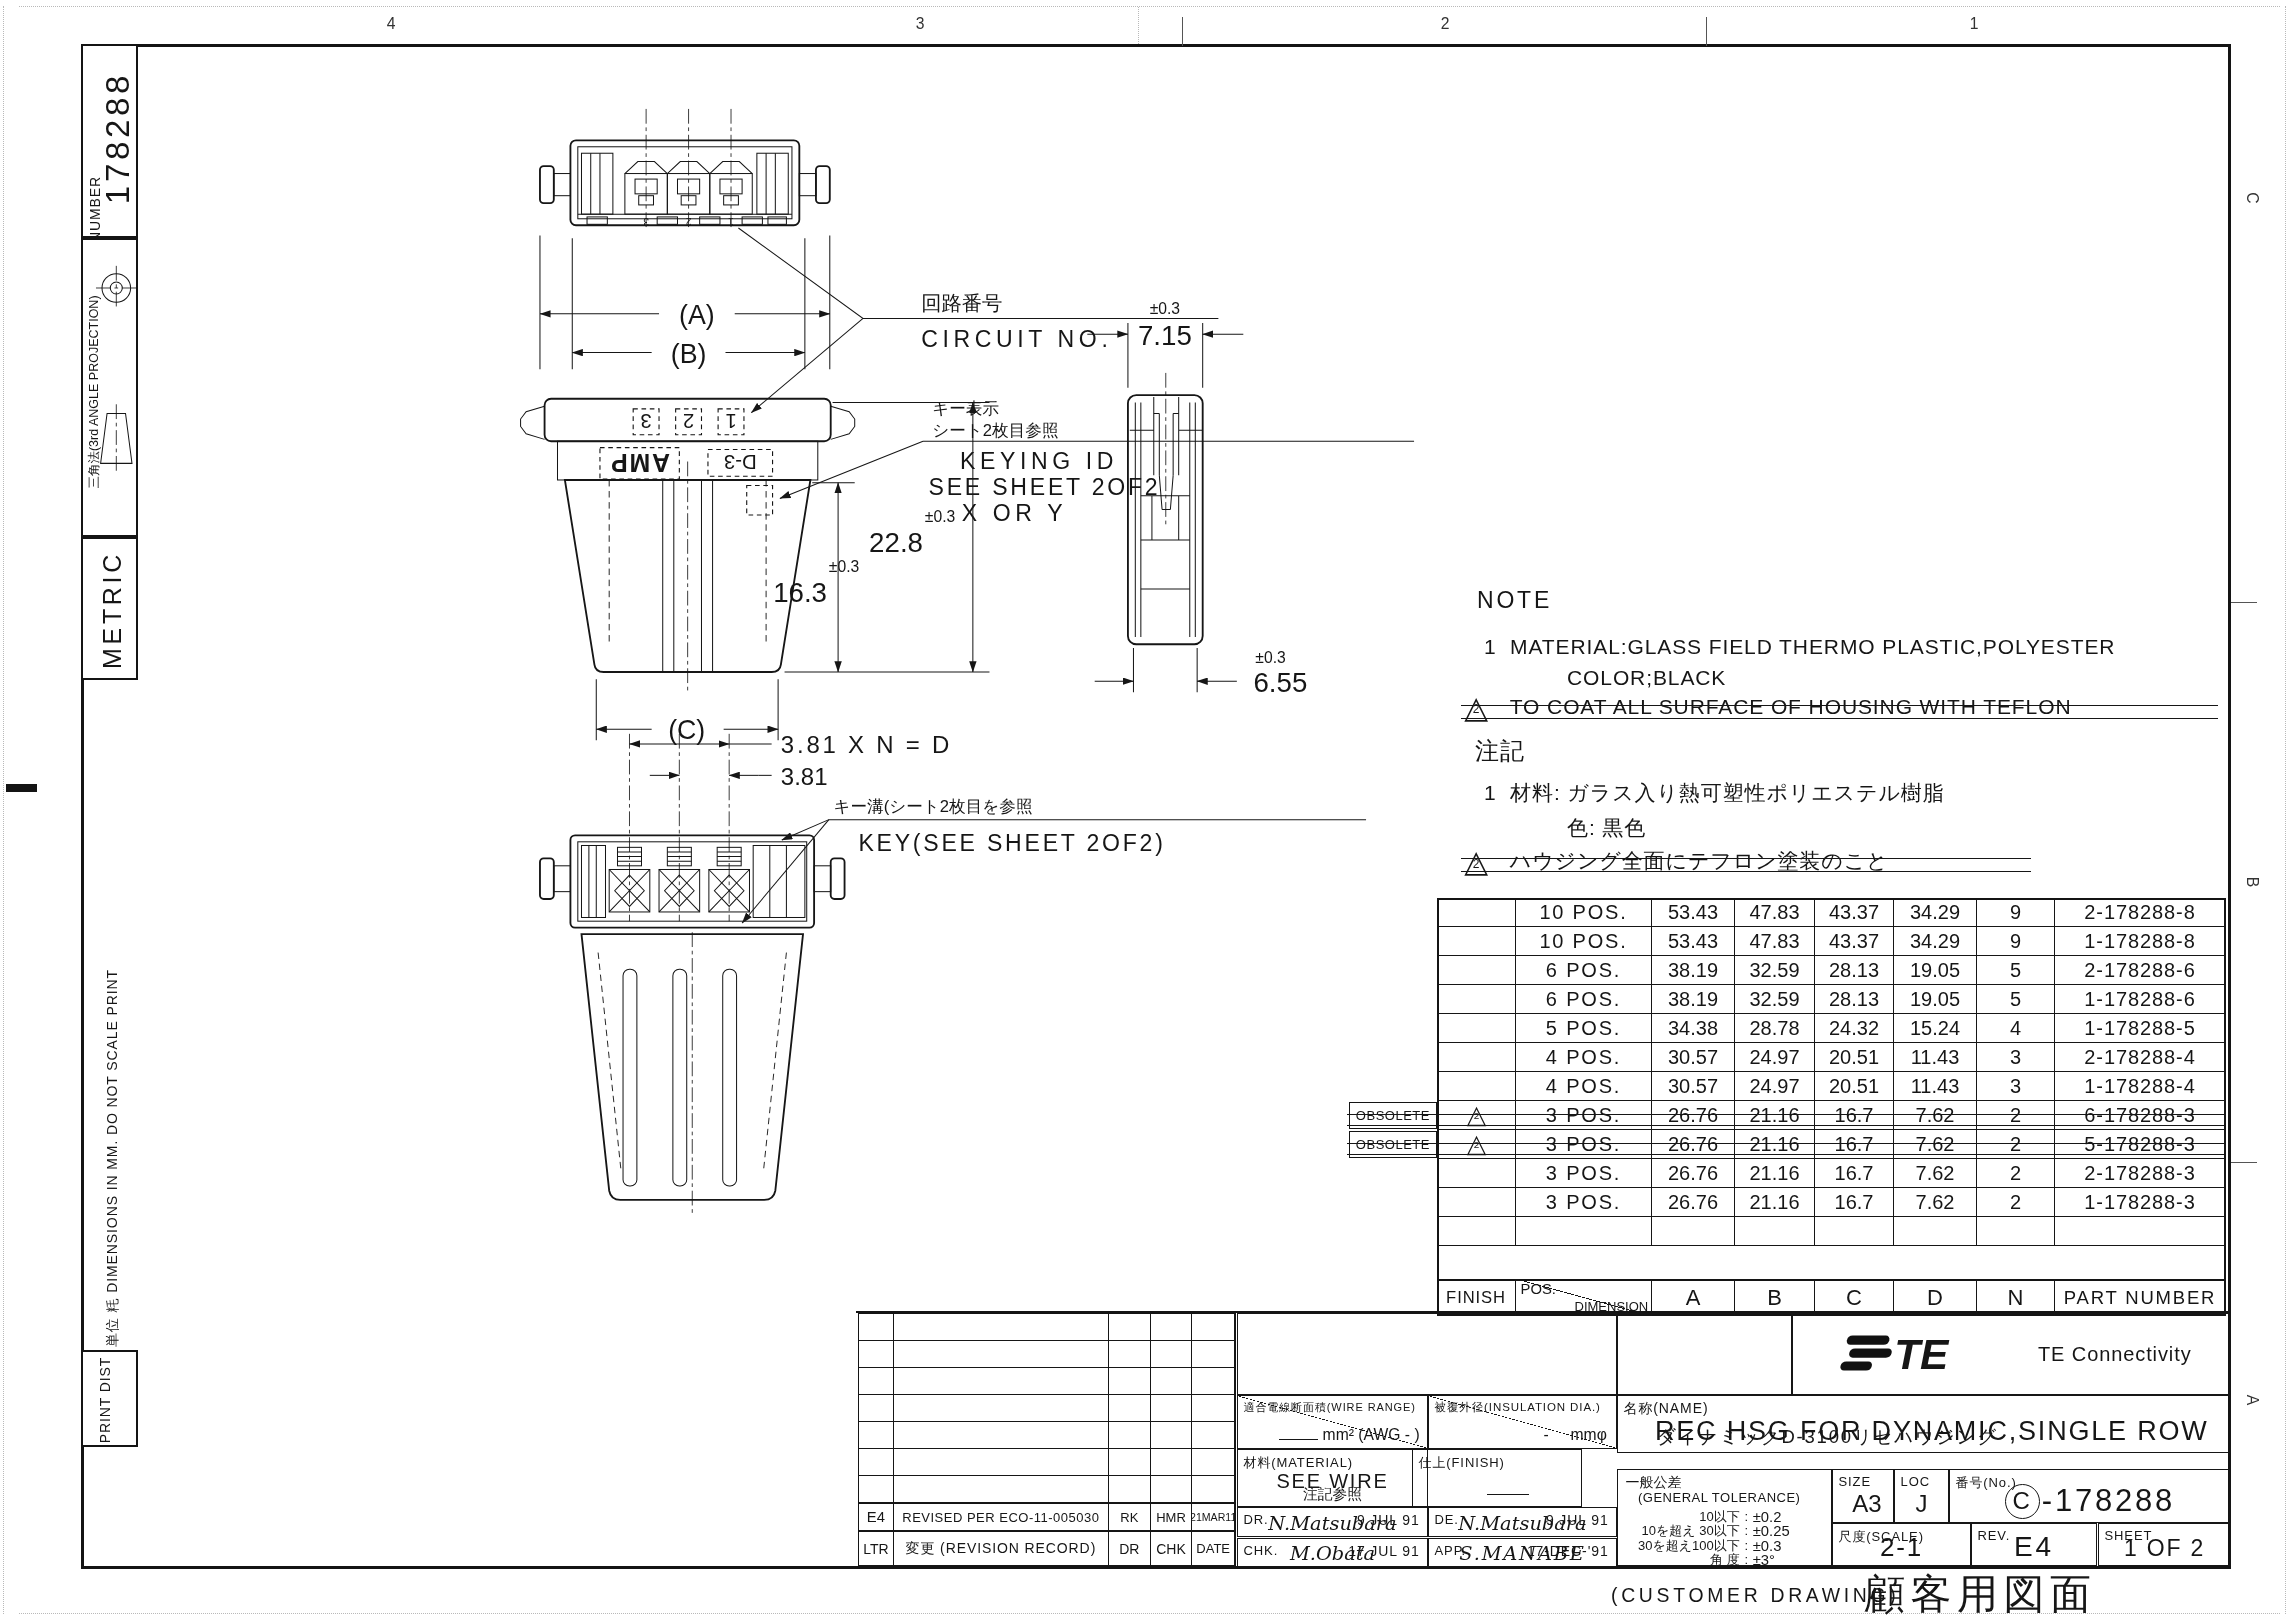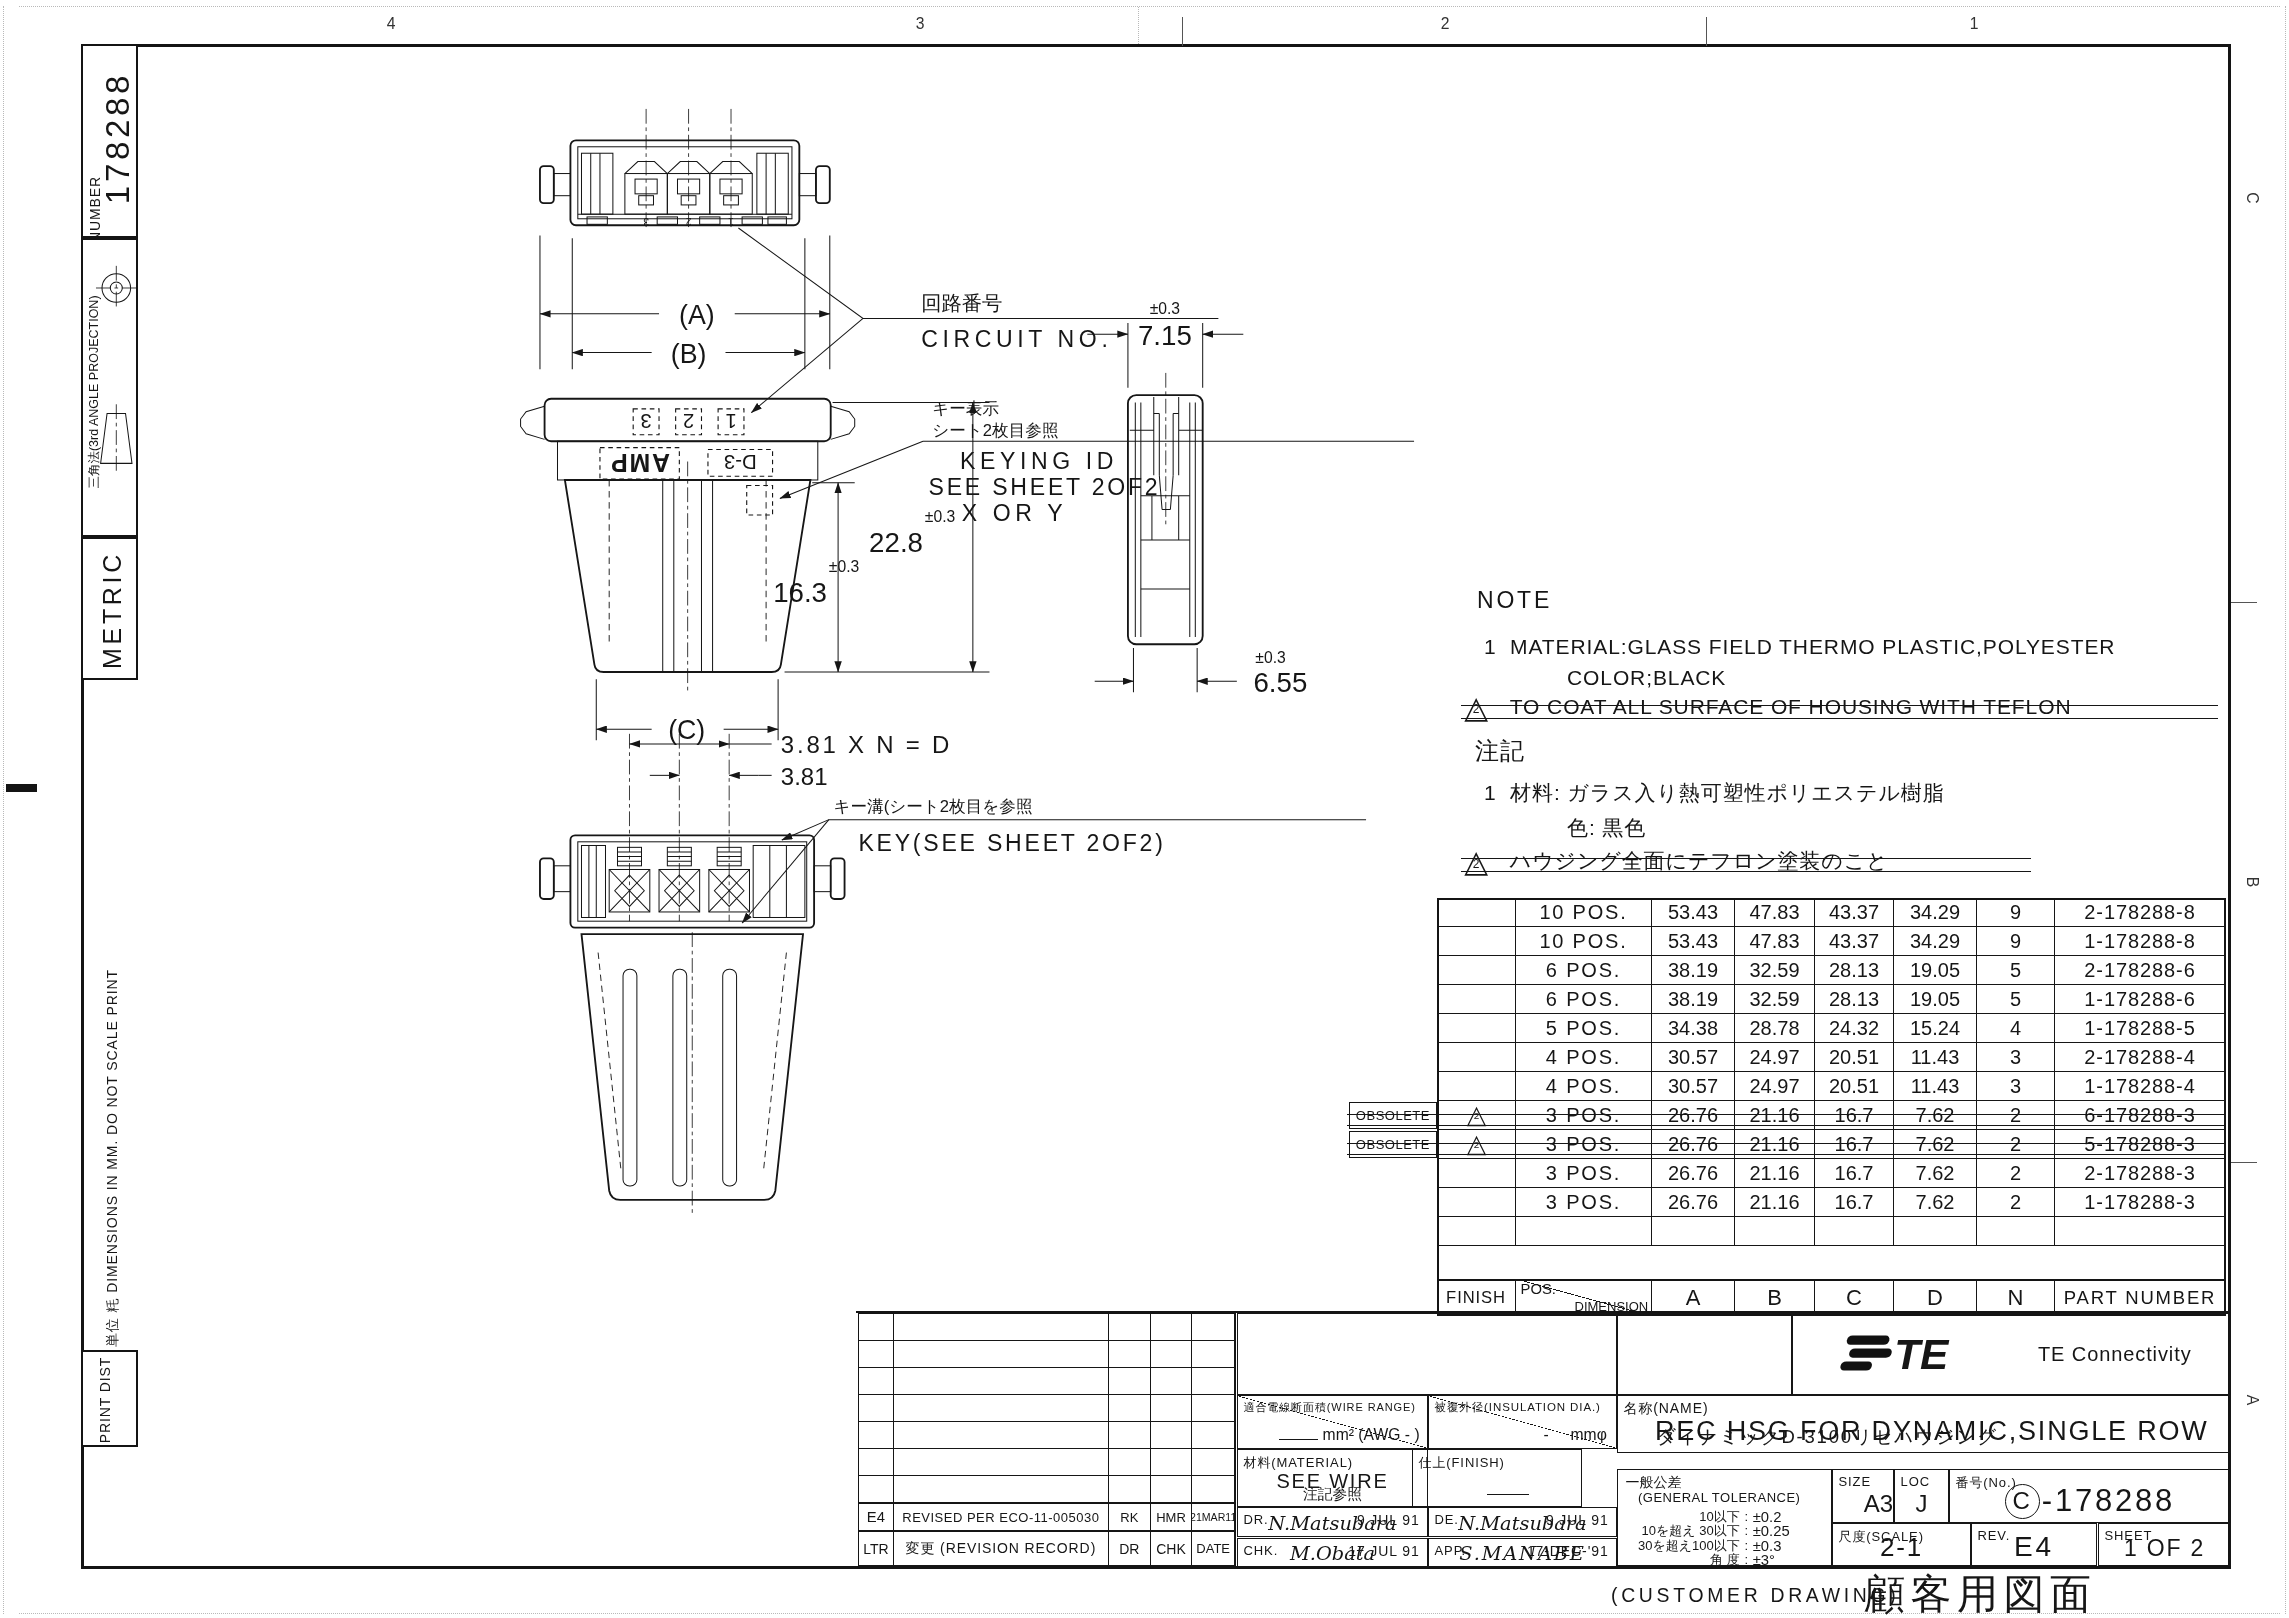--- a/index.html
+++ b/index.html
@@ -658,21 +658,21 @@
       <div class="tolrow">
         <span class="tolrange">角 度</span>
           <span class="tolcolon">:</span>
           <span class="tolval">±3°</span>
       </div>
     </div>
   </div>
 
   <div class="tb-cell" style="left:1832px;top:1469px;width:62px;height:54px;">
     <div class="tb-lab">SIZE</div>
-    <div style="position:absolute;left:0;right:0;bottom:3.7px;text-align:right;font-size:24px;padding-left:8px;">A3</div>
+    <div style="position:absolute;left:0;right:0;bottom:3.7px;text-align:center;font-size:24px;padding-left:8px;">A3</div>
   </div>
   <div class="tb-cell" style="left:1894px;top:1469px;width:55px;height:54px;">
     <div class="tb-lab">LOC</div>
     <div style="position:absolute;left:0;right:0;bottom:3.7px;text-align:center;font-size:24px;">J</div>
   </div>
   <div class="tb-cell" style="left:1949px;top:1469px;width:281px;height:54px;">
     <div class="tb-lab">番号(No.)</div>
     <div style="position:absolute;left:55px;bottom:2.8px;font-size:31px;letter-spacing:2.8px;display:flex;align-items:center;">
       <span class="circ">C</span>
         <span>-178288</span>

